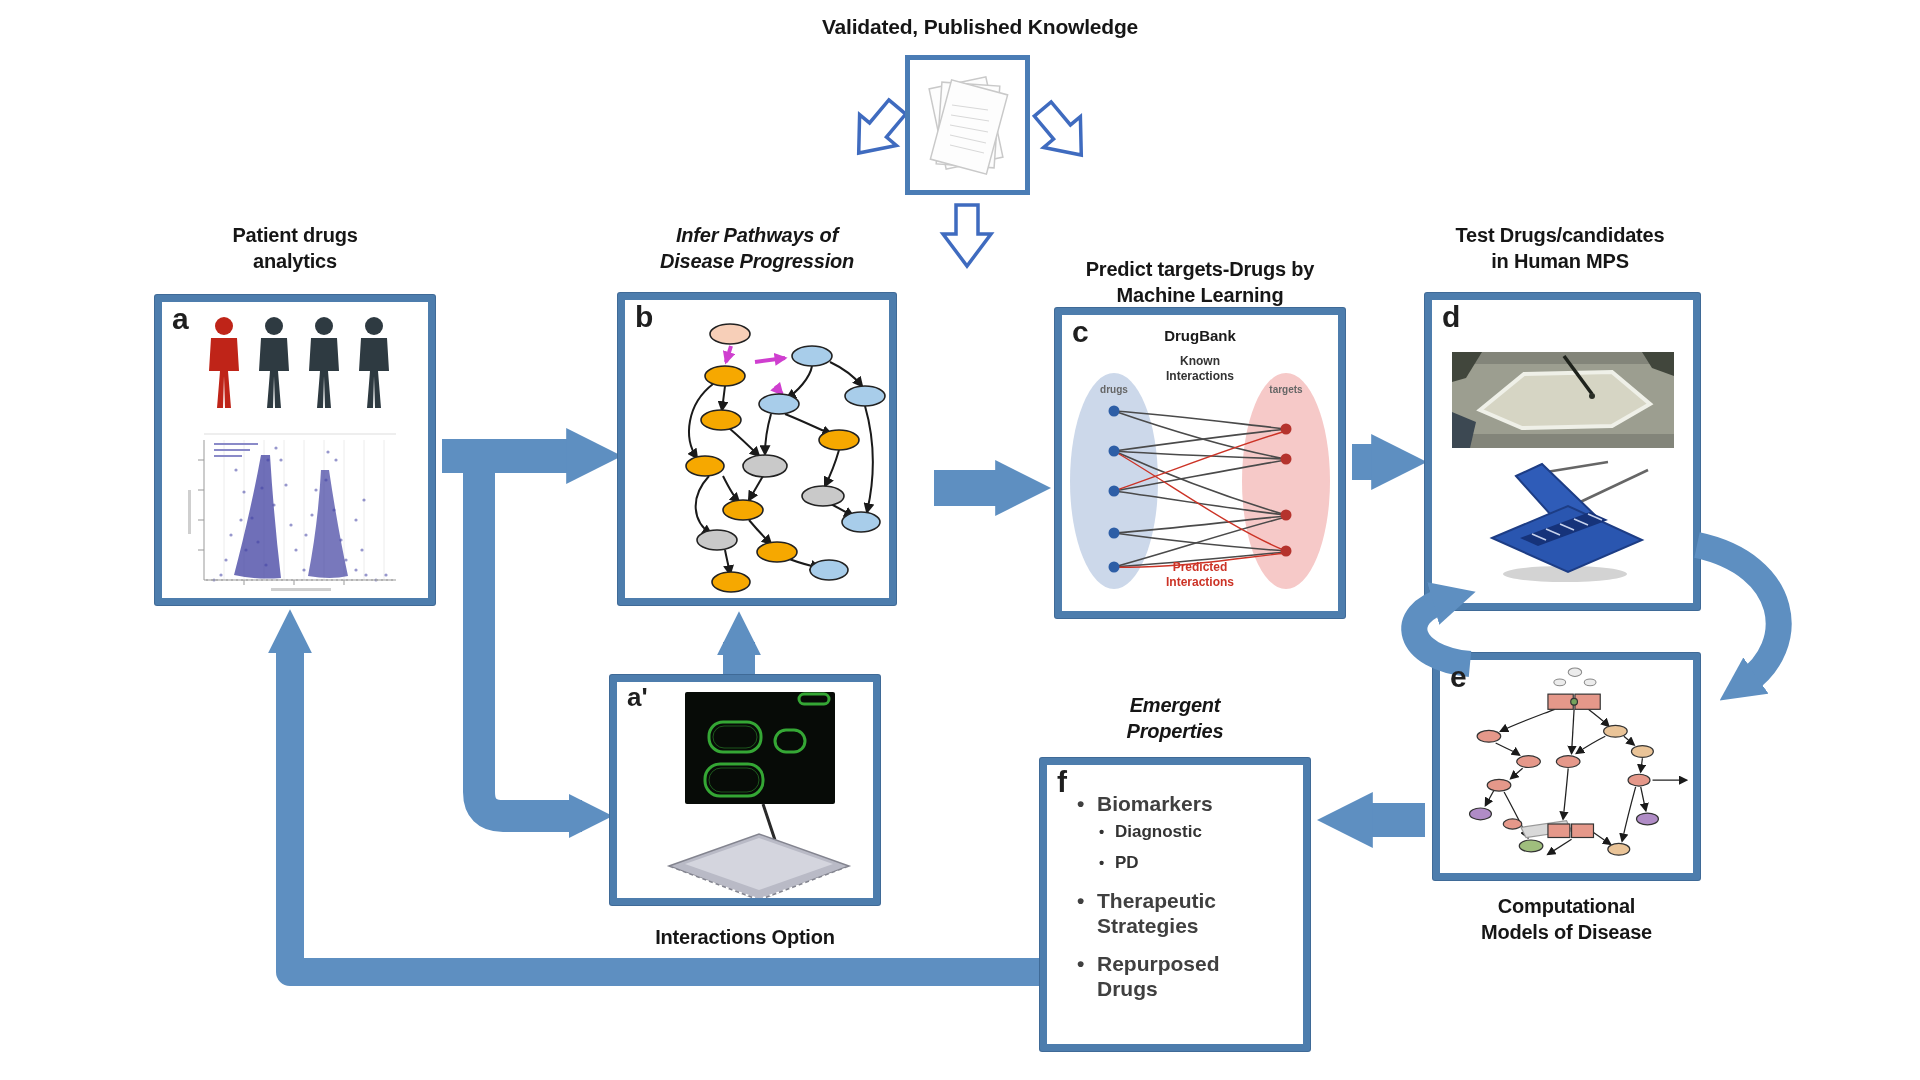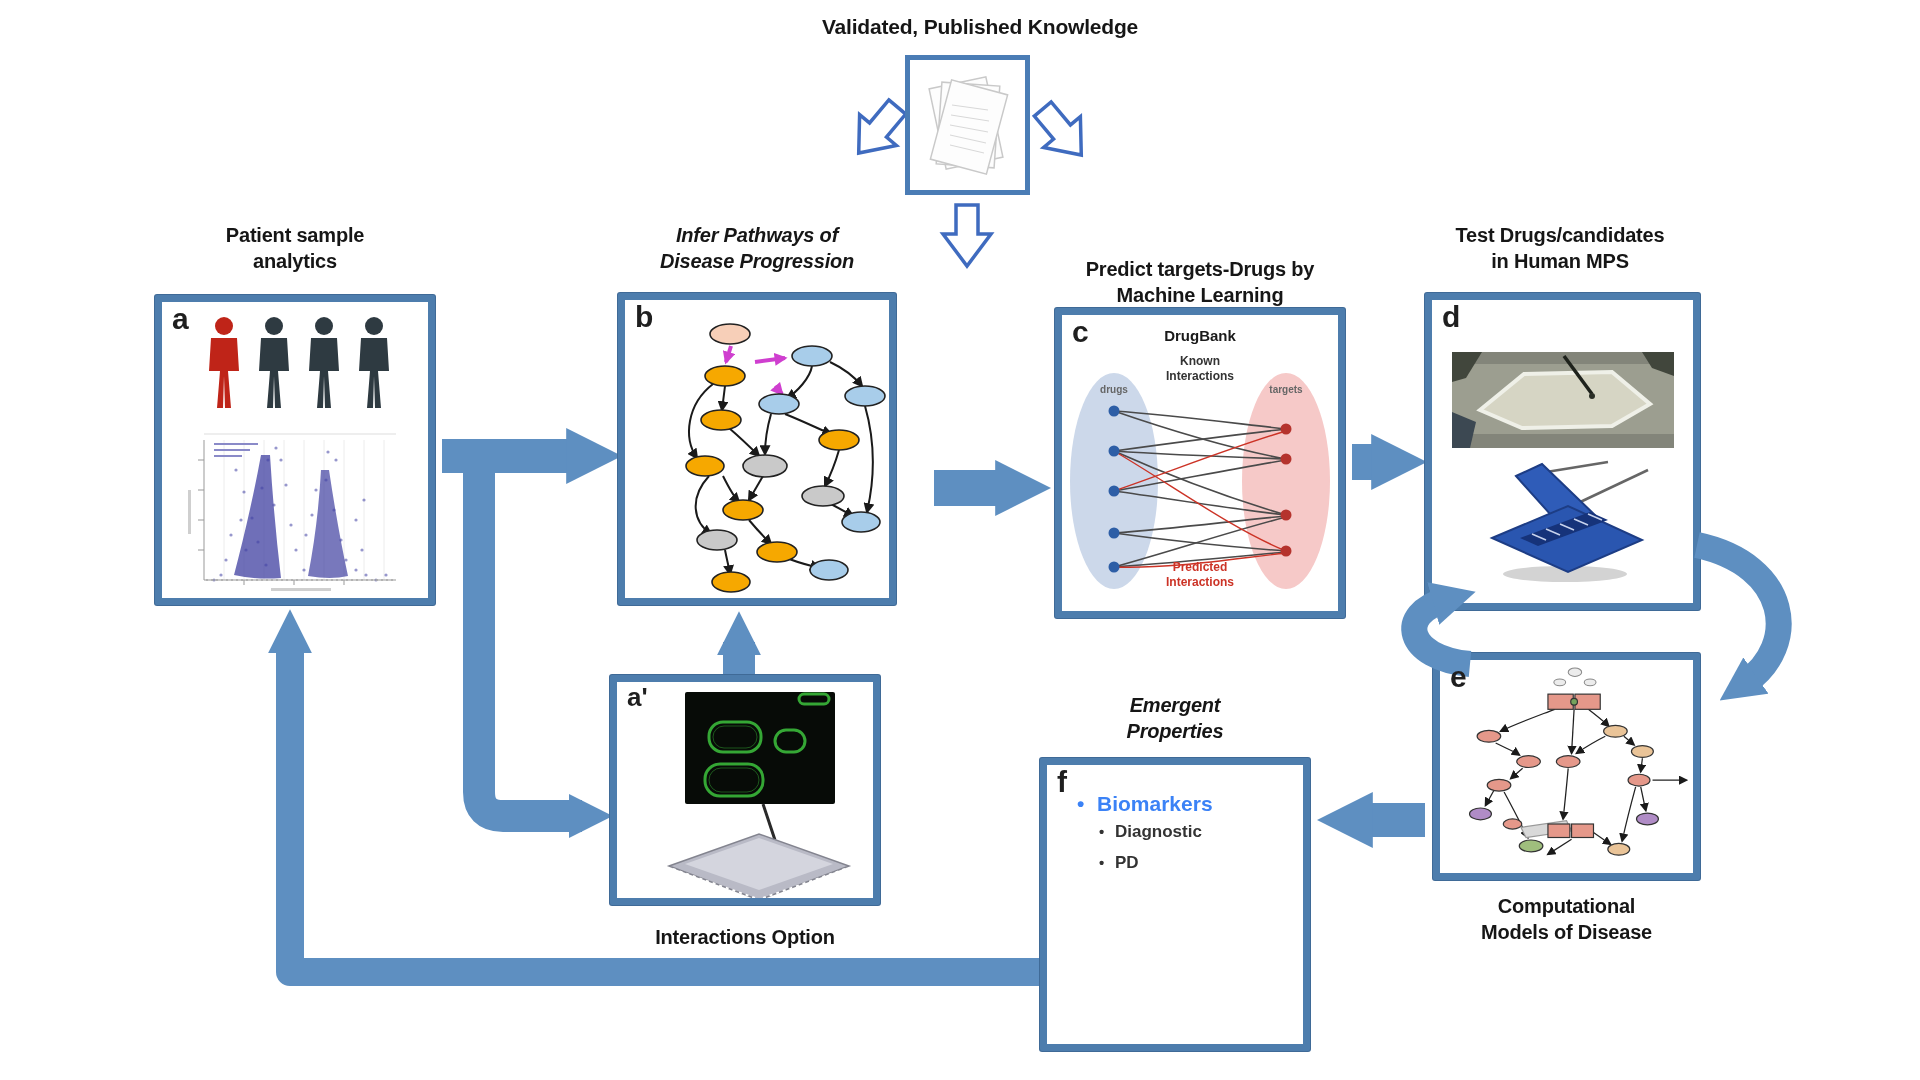--- a/index.html
+++ b/index.html
@@ -9,21 +9,21 @@
   .panel{position:absolute;box-sizing:border-box;background:#fff;border:7px solid #4d7dad;
          box-shadow:0 0 0 1px #3f6a97;border-radius:2px;}
   .plabel{position:absolute;left:10px;top:0px;font-weight:700;font-size:30px;color:#1f1f1f;z-index:3;}
   .cap{position:absolute;text-align:center;font-weight:700;font-size:20px;line-height:26px;color:#161616;
        letter-spacing:-0.2px;}
   .cap.big{font-size:21px;}
   .papers-box{position:absolute;left:905px;top:55px;width:125px;height:140px;box-sizing:border-box;
               border:5px solid #4a7cb5;background:#fff;}
   .fbullets{position:absolute;left:30px;top:26px;width:186px;}
   .fb{position:relative;padding-left:20px;font-weight:700;}
-  .fb.l1{font-size:21px;line-height:25px;margin-bottom:13px;color:#3b82f6;}
+  .fb.l1{font-size:21px;line-height:25px;margin-bottom:13px;color:#404040;}
   .fb.l2{font-size:17px;line-height:23px;margin-left:22px;margin-bottom:8px;color:#333;padding-left:16px;}
   .fb.l1::before{content:"•";position:absolute;left:0;top:0;}
   .fb.l2::before{content:"•";position:absolute;left:0;top:0;font-size:15px;}
   .fb.tight{margin-bottom:4px;}
   svg{display:block;}
 </style>
 </head>
 <body>
 
 <div class="canvas">
@@ -70,21 +70,21 @@
         <line x1="42" y1="45" x2="78" y2="50"></line>
           <line x1="41" y1="55" x2="79" y2="61"></line>
         <line x1="40" y1="65" x2="78" y2="72"></line>
           <line x1="40" y1="75" x2="76" y2="83"></line>
         <line x1="40" y1="85" x2="74" y2="93"></line>
       </g>
     </svg>
   </div>
 
   <div class="cap" style="left:155px;top:222px;width:280px;">
-    <div>Patient sample</div>
+    <div>Patient drugs</div>
     <div>analytics</div>
   </div>
   <div class="panel" style="left:155px;top:295px;width:280px;height:310px;">
     <div class="plabel">a</div>
     <svg style="position:absolute;left:40px;top:8px;" width="220" height="112" viewBox="0 0 220 112">
       <defs>
         <g id="person">
           <circle cx="0" cy="10" r="9"></circle>
           <path d="M-13 22 L13 22 L15 55 L4 55 L7 92 L1 92 L0 60 L-1 92 L-7 92 L-4 55 L-15 55 Z"></path>
         </g>
@@ -394,20 +394,22 @@
   <div class="cap" style="left:1075px;top:692px;width:200px;font-style:italic;">
     <div>Emergent</div>
     <div>Properties</div>
   </div>
   <div class="panel" style="left:1040px;top:758px;width:270px;height:293px;">
     <div class="plabel">f</div>
     <div class="fbullets">
       <div class="fb l1 tight">Biomarkers</div>
       <div class="fb l2">Diagnostic</div>
       <div class="fb l2" style="margin-bottom:14px;">PD</div>
+      <div class="fb l1">Therapeutic Strategies</div>
+      <div class="fb l1">Repurposed Drugs</div>
     </div>
   </div>
 
   <svg class="lay" style="pointer-events:none;" viewBox="0 0 1920 1080">
     <path d="M 1697 545 C 1790 565 1800 645 1745 683" stroke="#5e8fc1" stroke-width="26" fill="none" marker-end="url(#ah)"></path>
     <path d="M 1470 664 C 1406 658 1396 614 1446 600" stroke="#5e8fc1" stroke-width="26" fill="none" marker-end="url(#ah)"></path>
   </svg>
 
 </div>
 

